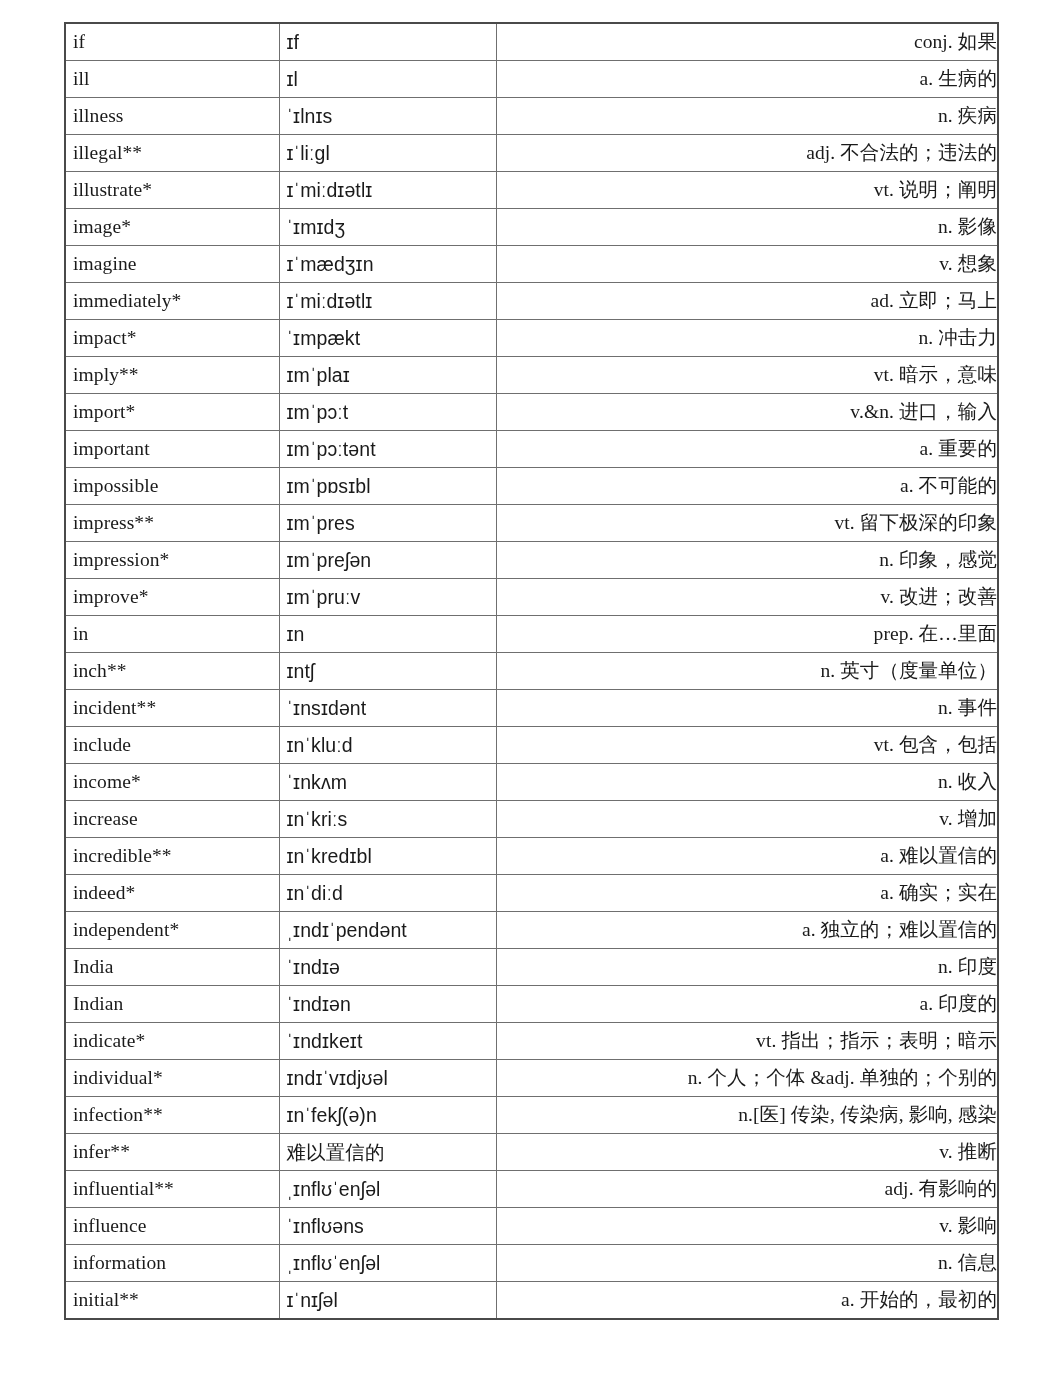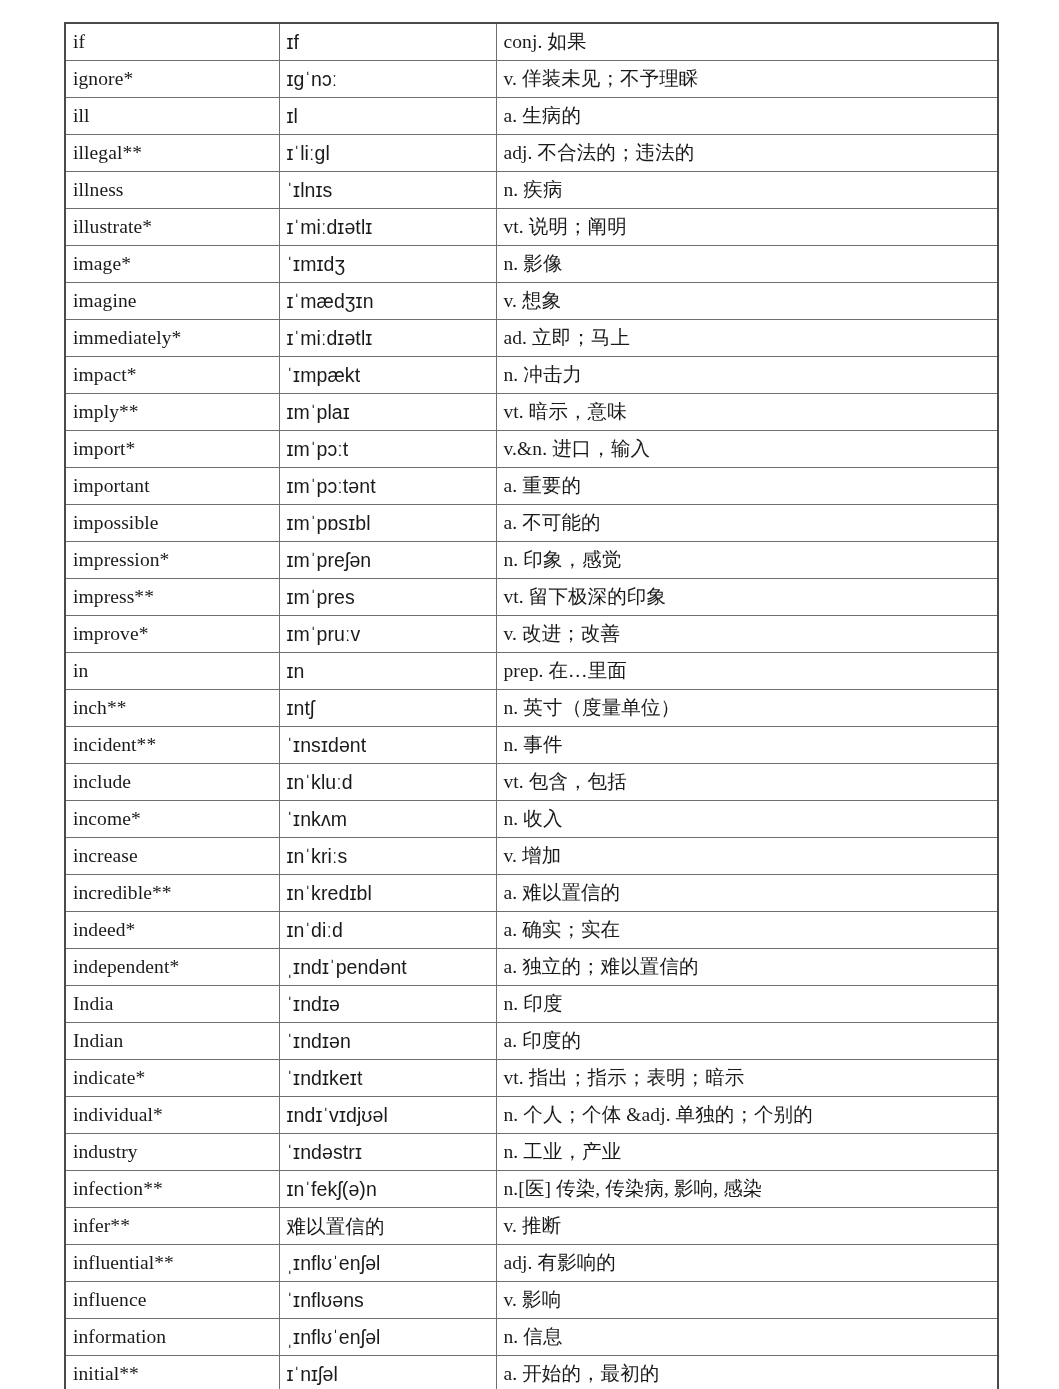--- a/index.html
+++ b/index.html
@@ -43,21 +43,21 @@
     letter-spacing: 0.1px;
     white-space: nowrap;
     overflow: hidden;
     background: #ffffff;
   }
   
   #vocab-table {
     border: 2px solid #4a4a4a;
   }
   #vocab-table tr td:first-child { border-left: 2px solid #4a4a4a; }
-  #vocab-table tr td:last-child  { border-right: 2px solid #4a4a4a; }
+  #vocab-table tr td:last-child  { border-right: 2px solid #4a4a4a; text-align: right; }
   #vocab-table tr:first-child td { border-top: 2px solid #4a4a4a; }
   #vocab-table tr:last-child td  { border-bottom: 2px solid #4a4a4a; }
 
   td.word {
     font-family: "Liberation Serif", "DejaVu Serif", serif;
   }
   td.pron {
     font-family: Liberation Sans, sans-serif;
     font-size: 18px;
   }
@@ -76,40 +76,35 @@
       <col class="c-pron">
       <col class="c-def">
     </colgroup>
     <tbody id="vocab-body">
         <tr>
           <td class="word">if</td>
           <td class="pron">ɪf</td>
           <td class="def">conj. 如果</td>
         </tr>
         <tr>
-          <td class="word">ignore*</td>
-          <td class="pron">ɪgˈnɔː</td>
-          <td class="def">v. 佯装未见；不予理睬</td>
-        </tr>
-        <tr>
           <td class="word">ill</td>
           <td class="pron">ɪl</td>
           <td class="def">a. 生病的</td>
         </tr>
         <tr>
+          <td class="word">illness</td>
+          <td class="pron">ˈɪlnɪs</td>
+          <td class="def">n. 疾病</td>
+        </tr>
+        <tr>
           <td class="word">illegal**</td>
           <td class="pron">ɪˈliːgl</td>
           <td class="def">adj. 不合法的；违法的</td>
         </tr>
         <tr>
-          <td class="word">illness</td>
-          <td class="pron">ˈɪlnɪs</td>
-          <td class="def">n. 疾病</td>
-        </tr>
-        <tr>
           <td class="word">illustrate*</td>
           <td class="pron">ɪˈmiːdɪətlɪ</td>
           <td class="def">vt. 说明；阐明</td>
         </tr>
         <tr>
           <td class="word">image*</td>
           <td class="pron">ˈɪmɪdʒ</td>
           <td class="def">n. 影像</td>
         </tr>
         <tr>
@@ -141,30 +136,30 @@
           <td class="word">important</td>
           <td class="pron">ɪmˈpɔːtənt</td>
           <td class="def">a. 重要的</td>
         </tr>
         <tr>
           <td class="word">impossible</td>
           <td class="pron">ɪmˈpɒsɪbl</td>
           <td class="def">a. 不可能的</td>
         </tr>
         <tr>
+          <td class="word">impress**</td>
+          <td class="pron">ɪmˈpres</td>
+          <td class="def">vt. 留下极深的印象</td>
+        </tr>
+        <tr>
           <td class="word">impression*</td>
           <td class="pron">ɪmˈpreʃən</td>
           <td class="def">n. 印象，感觉</td>
         </tr>
         <tr>
-          <td class="word">impress**</td>
-          <td class="pron">ɪmˈpres</td>
-          <td class="def">vt. 留下极深的印象</td>
-        </tr>
-        <tr>
           <td class="word">improve*</td>
           <td class="pron">ɪmˈpruːv</td>
           <td class="def">v. 改进；改善</td>
         </tr>
         <tr>
           <td class="word">in</td>
           <td class="pron">ɪn</td>
           <td class="def">prep. 在…里面</td>
         </tr>
         <tr>
@@ -221,25 +216,20 @@
           <td class="word">indicate*</td>
           <td class="pron">ˈɪndɪkeɪt</td>
           <td class="def">vt. 指出；指示；表明；暗示</td>
         </tr>
         <tr>
           <td class="word">individual*</td>
           <td class="pron">ɪndɪˈvɪdjʊəl</td>
           <td class="def">n. 个人；个体 &amp;adj. 单独的；个别的</td>
         </tr>
         <tr>
-          <td class="word">industry</td>
-          <td class="pron">ˈɪndəstrɪ</td>
-          <td class="def">n. 工业，产业</td>
-        </tr>
-        <tr>
           <td class="word">infection**</td>
           <td class="pron">ɪnˈfekʃ(ə)n</td>
           <td class="def">n.[医] 传染, 传染病, 影响, 感染</td>
         </tr>
         <tr>
           <td class="word">infer**</td>
           <td class="pron">难以置信的</td>
           <td class="def">v. 推断</td>
         </tr>
         <tr>

